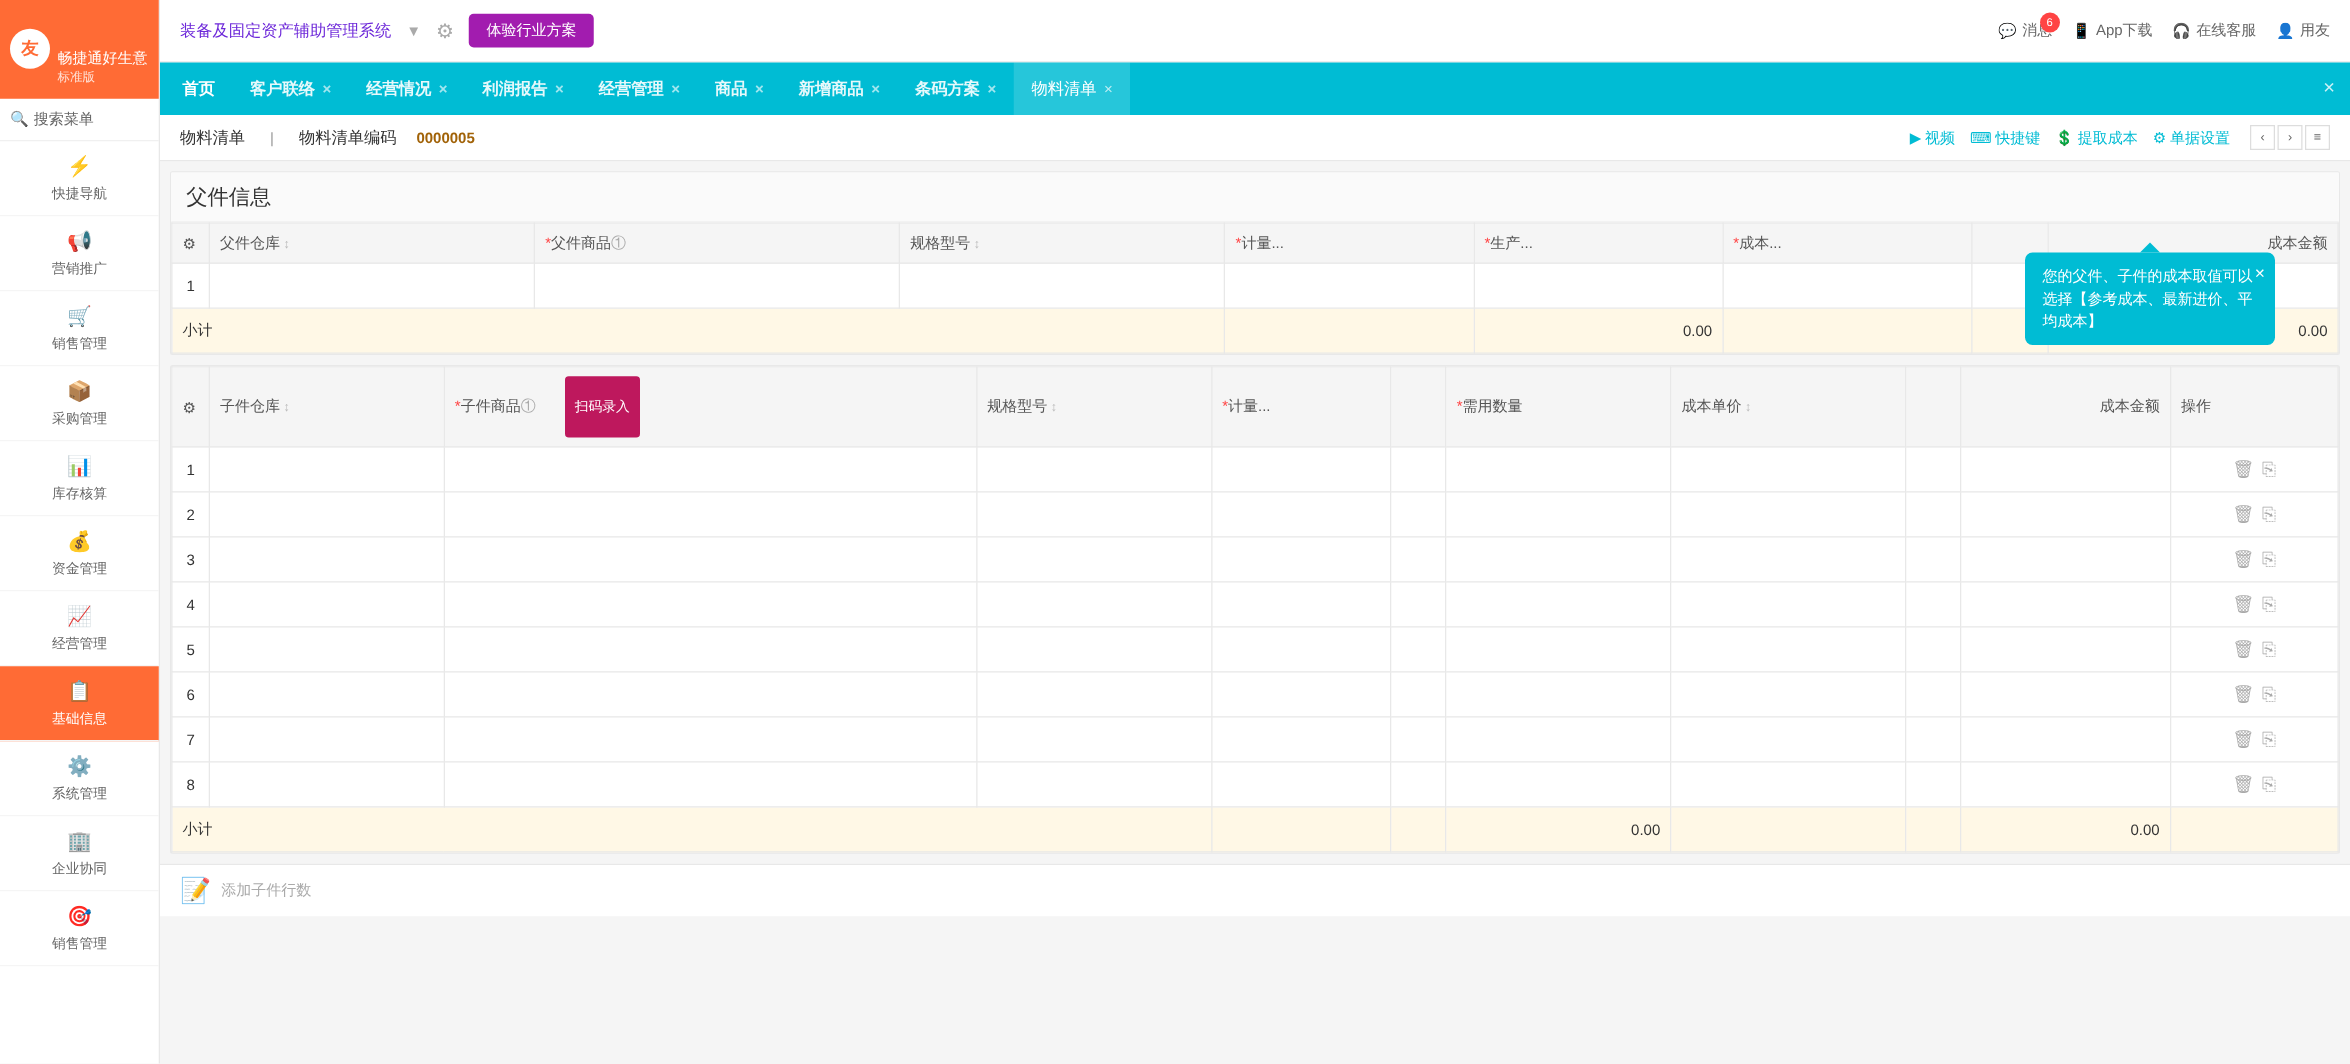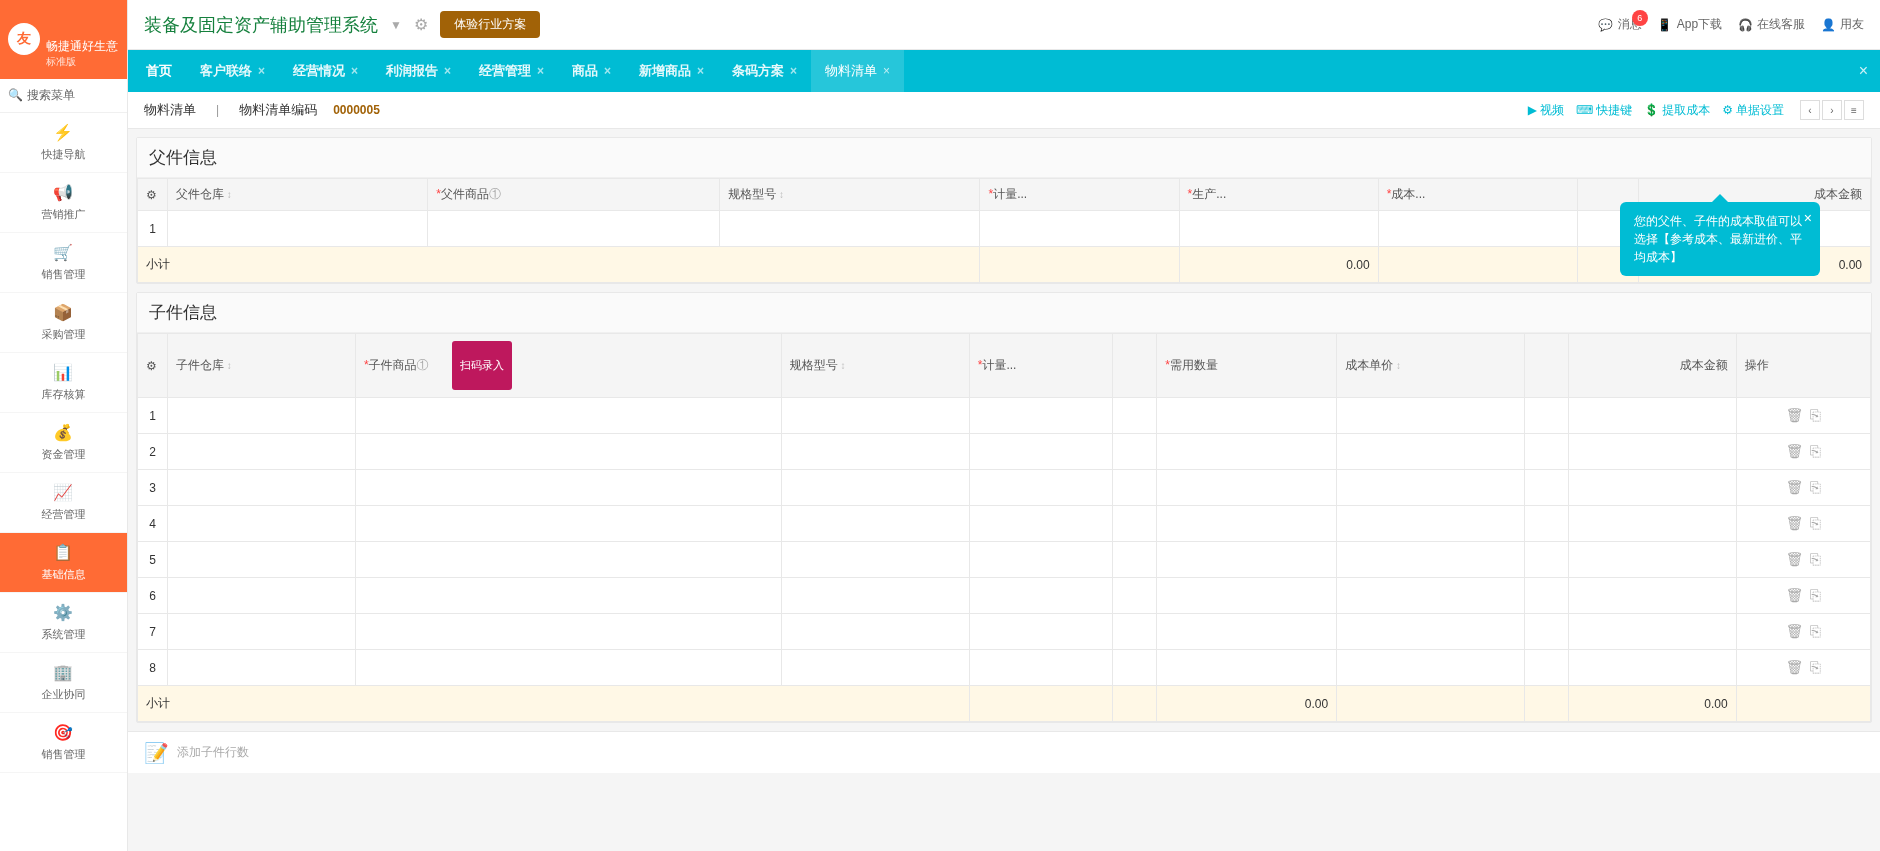--- a/index.html
+++ b/index.html
@@ -87,23 +87,23 @@
       display: flex;
       align-items: center;
       justify-content: space-between;
       flex-shrink: 0;
     }
     .topbar-left {
       display: flex;
       align-items: center;
       gap: 12px;
     }
-    .system-title { color: #15803d; font-size: 18px; }
+    .system-title { color: #6d28d9; font-size: 13px; }
     .btn-trial {
-      background: #a16207;
+      background: #a21caf;
       color: white;
       border: none;
       padding: 5px 14px;
       border-radius: 4px;
       cursor: pointer;
       font-size: 12px;
     }
     .topbar-right {
       display: flex;
       align-items: center;
@@ -527,21 +527,20 @@
             <td class="col-amount total-value">0.00</td>
             <td></td>
             <td></td>
             <td class="col-amount total-value">0.00</td>
           </tr>
         </tbody>
       </table>
     </div>
 
     <div class="section">
-      <div class="section-title">子件信息</div>
       <table class="data-table">
         <thead>
           <tr>
             <th><span>⚙</span></th>
             <th class="col-sortable">子件仓库</th>
             <th>
               <span class="th-required">*</span>子件商品<span style="color:#aaa">①</span>
               <button class="scan-btn">扫码录入</button>
             </th>
             <th class="col-sortable">规格型号</th>

